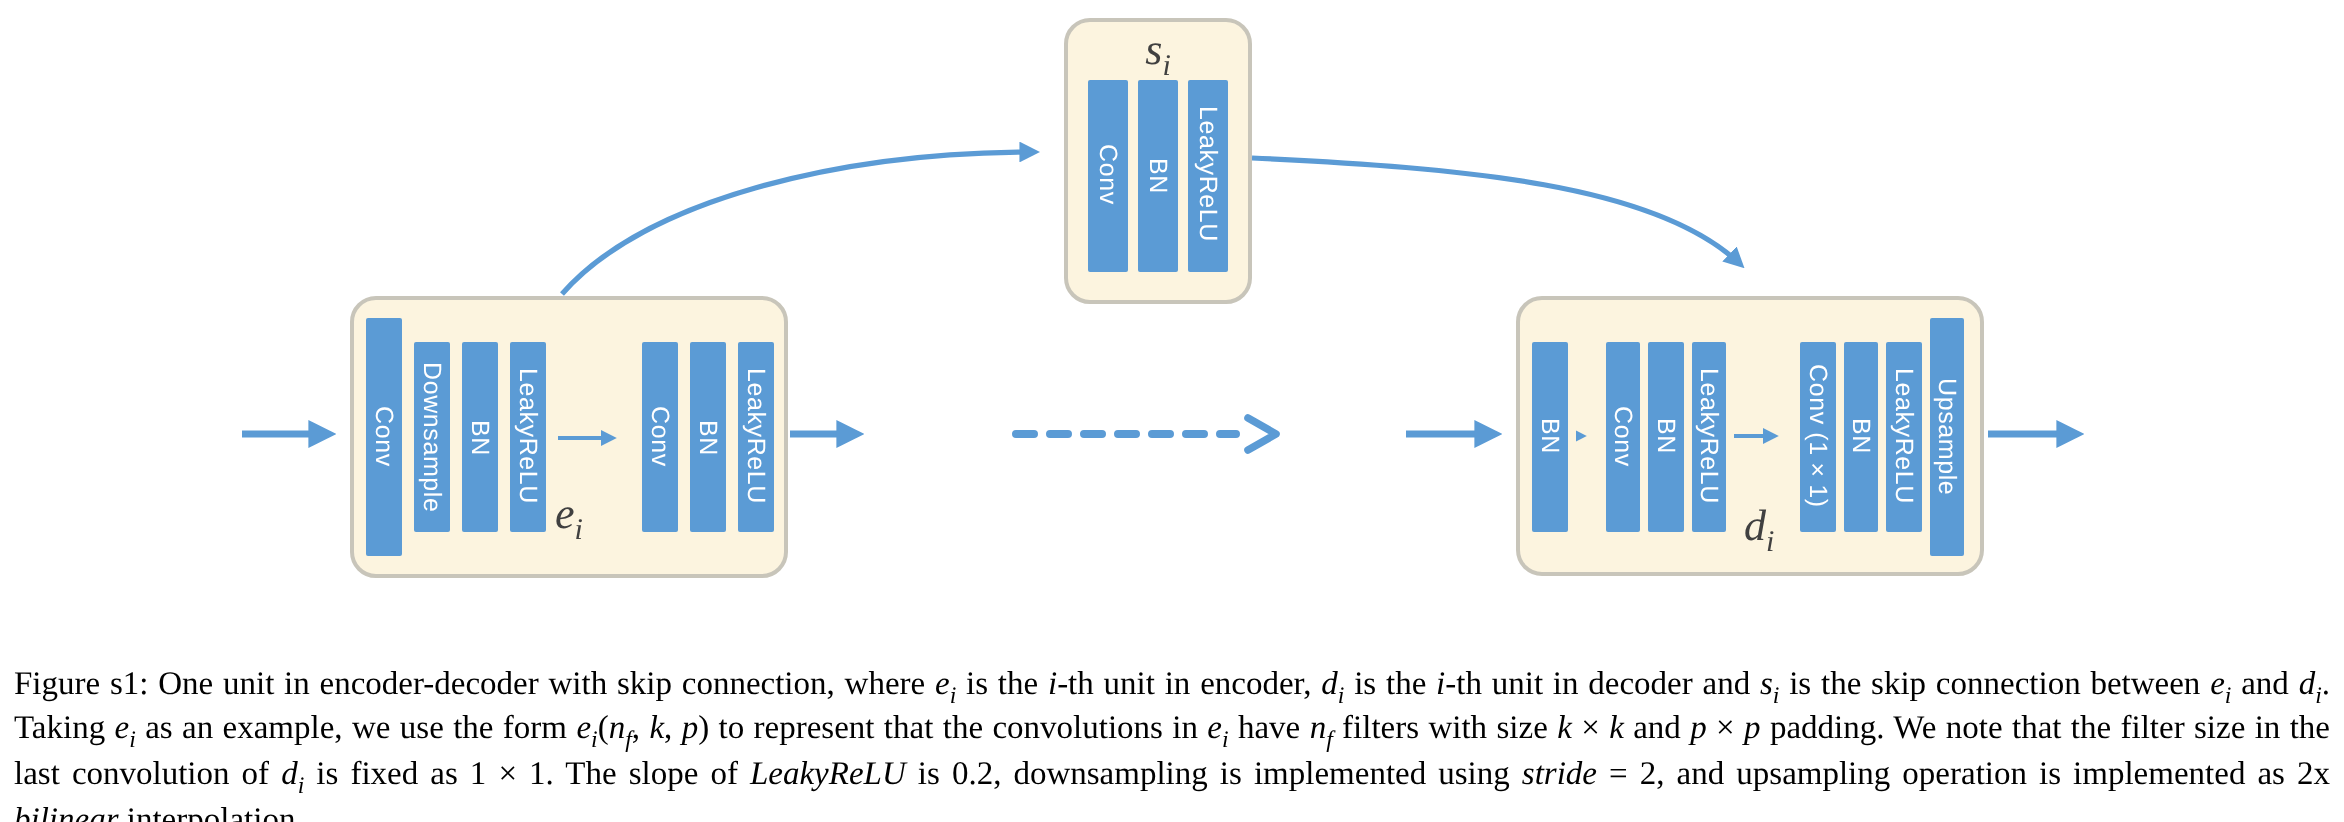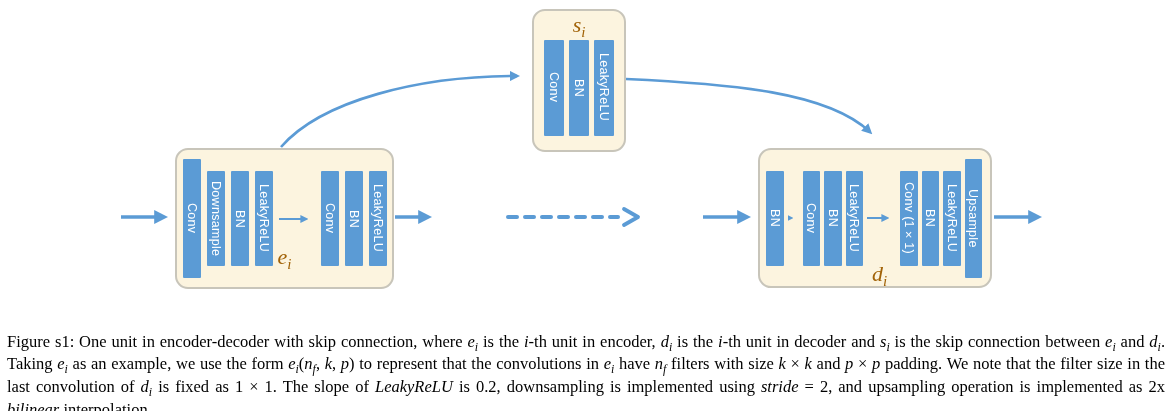--- a/index.html
+++ b/index.html
@@ -25,25 +25,25 @@
   #decoder-block .bar { width:17.5px; }
   .bar.tall { height:119px; }
   .bar span {
     writing-mode:vertical-rl; color:#ffffff; font-size:12.5px;
     white-space:nowrap; letter-spacing:0.3px;
   }
   .iarrow { flex:0 0 auto; display:block; }
 
   .block-label {
     position:absolute; font-family:"Liberation Serif", serif; font-style:italic;
-    font-size:22px; color:#a16207; line-height:1;
+    font-size:22px; color:#404040; line-height:1;
   }
   .block-label sub { font-size:15px; line-height:0; }
   #encoder-label { bottom:19px; left:50%; transform:translateX(-50%); }
-  #decoder-label { bottom:1px; left:52%; transform:translateX(-50%); }
+  #decoder-label { bottom:12px; left:52%; transform:translateX(-50%); }
   #skip-label    { top:3px;    left:50%; transform:translateX(-50%); }
 
   
   #arrows { position:absolute; left:0; top:0; pointer-events:none; }
 
   
   #caption {
     position:absolute; left:7px; top:314px; width:1158px;
     font-family:"Liberation Serif", serif; font-size:16.5px; line-height:22.8px;
     color:#000; text-align:justify;

